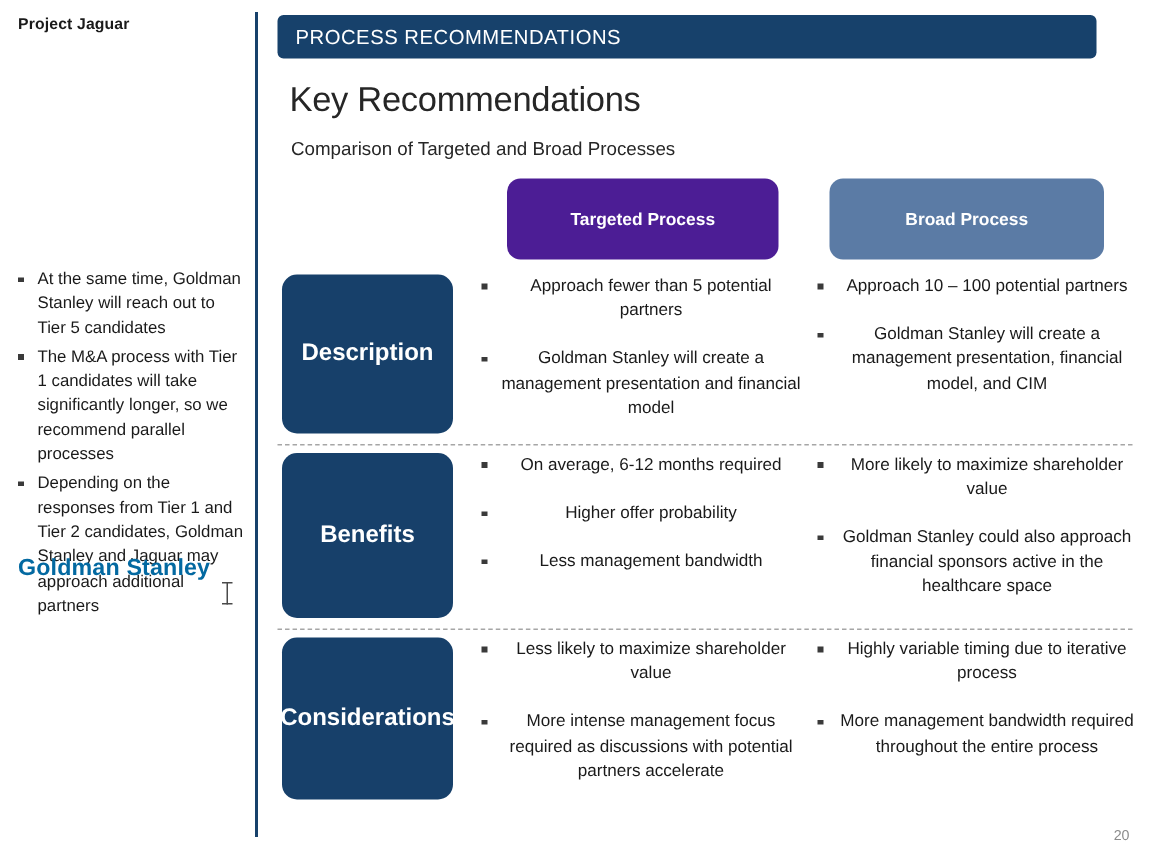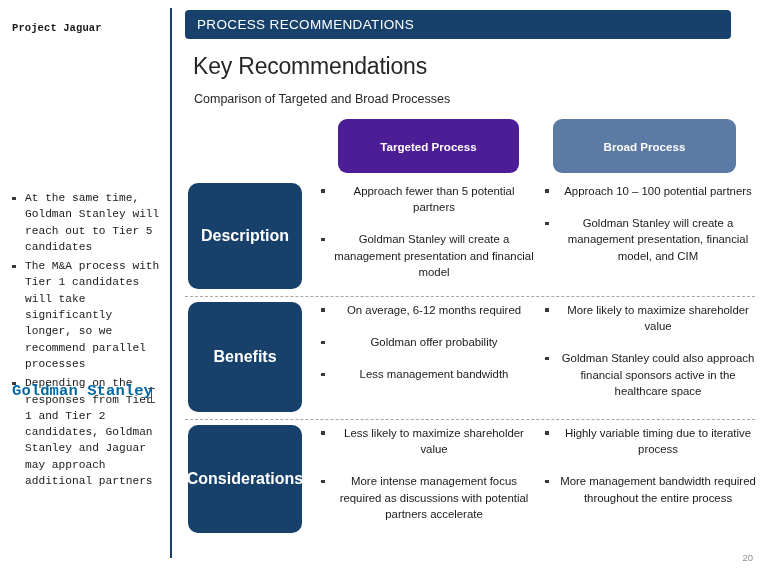--- a/index.html
+++ b/index.html
@@ -16,24 +16,23 @@
     width: 768px;
     height: 577px;
     background: #ffffff;
     overflow: hidden;
   }
 
   
   .left-rail {
     position: absolute;
     left: 0;
-    top: 12px;
+    top: 0;
     width: 170px;
     height: 413px;
-    font-family: Liberation Mono, monospace;
   }
   .project-label {
     position: absolute;
     left: 12px;
     top: 10px;
     font-size: 10.5px;
     font-weight: bold;
     color: #1a1a1a;
     letter-spacing: 0.1px;
   }
@@ -315,21 +314,21 @@
 
       <div class="divider"></div>
 
       <div class="trow row-benefits">
         <div class="rowlabel-cell">
           <div class="rowlabel">Benefits</div>
         </div>
         <div class="cell">
           <ul>
             <li>On average, 6-12 months required</li>
-            <li>Goldman offer probability</li>
+            <li>Higher offer probability</li>
             <li>Less management bandwidth</li>
           </ul>
         </div>
         <div class="cell col2">
           <ul>
             <li>More likely to maximize shareholder value</li>
             <li>Goldman Stanley could also approach financial sponsors active in the healthcare space</li>
           </ul>
         </div>
       </div>

